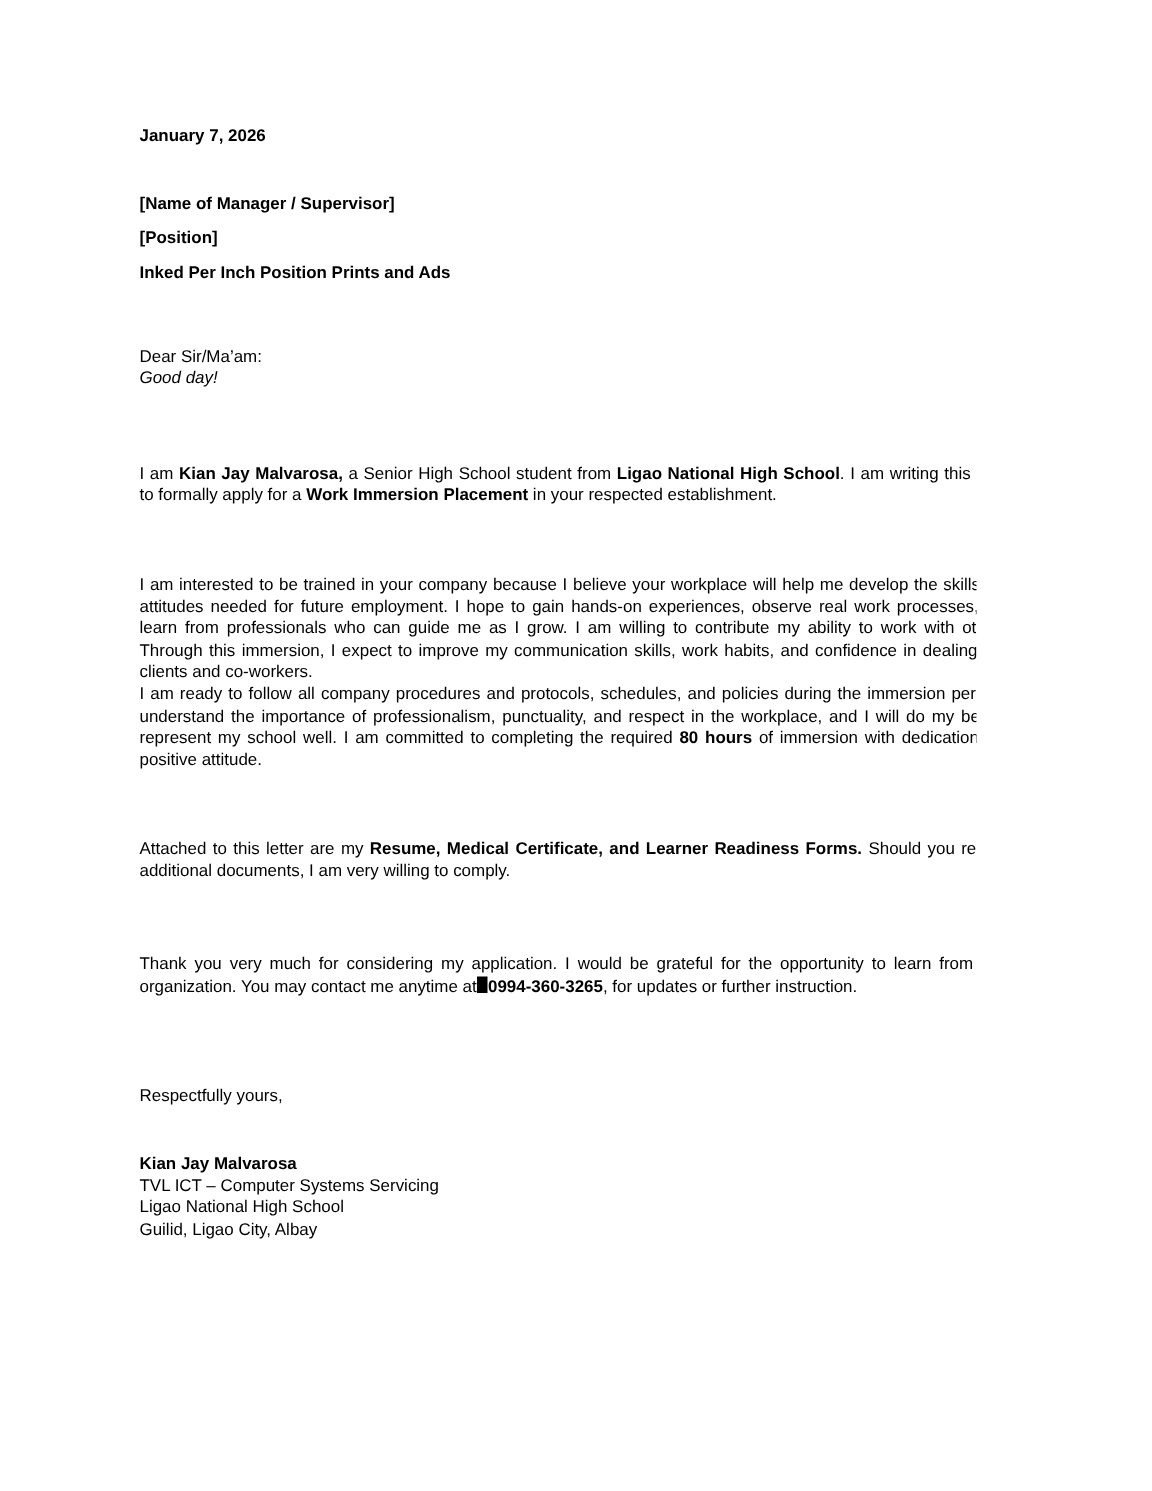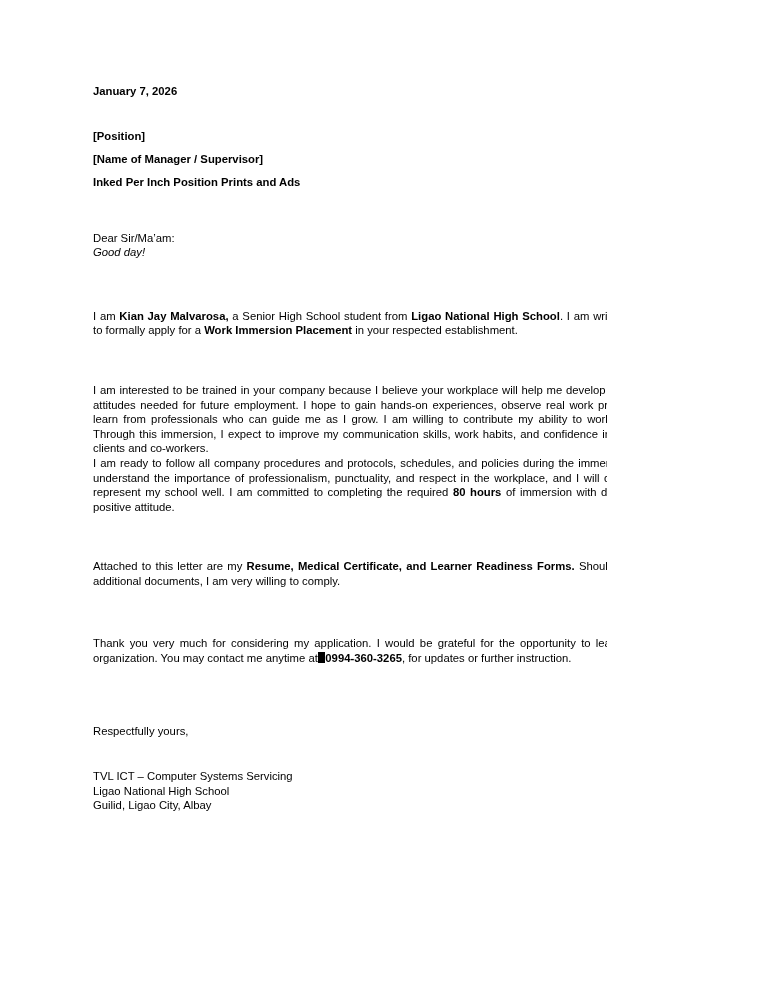--- a/index.html
+++ b/index.html
@@ -8,20 +8,21 @@
     background: #ffffff;
   }
   .page {
     position: relative;
     width: 607px;
     height: 994px;
     background: #ffffff;
     overflow: hidden;
     font-family: "Liberation Sans", sans-serif;
     color: #000000;
+    padding-left: 44px;
   }
   .letter {
     position: absolute;
     left: 93px;
     top: 84px;
     width: 583px;
   }
   .line {
     font-size: 11.3px;
     line-height: 14.6px;
@@ -88,41 +89,42 @@
 </style>
 </head>
 <body>
 
 <div class="page">
   <div class="letter">
 
     <div class="date-line">January 7, 2026</div>
 
     <div class="recipient-block">
+      <div class="line">[Name of Manager / Supervisor]</div>
       <div class="line">[Position]</div>
-      <div class="line">[Name of Manager / Supervisor]</div>
       <div class="line">Inked Per Inch Position Prints and Ads</div>
     </div>
 
     <div class="line salutation">Dear Sir/Ma’am:</div>
 
     <div class="line greeting">Good day!</div>
 
     <p class="body-par par-gap-1"><span>I am </span><span class="bold">Kian Jay Malvarosa,</span><span> a Senior High School student from </span><span class="bold">Ligao National High School</span><span>. I am writing this letter to formally apply for a </span><span class="bold">Work Immersion Placement</span><span> in your respected establishment.</span></p>
 
     <p class="body-par par-gap-2">I am interested to be trained in your company because I believe your workplace will help me develop the skills and attitudes needed for future employment. I hope to gain hands-on experiences, observe real work processes, and learn from professionals who can guide me as I grow. I am willing to contribute my ability to work with others. Through this immersion, I expect to improve my communication skills, work habits, and confidence in dealing with clients and co-workers.</p>
 
     <p class="body-par par-gap-3"><span>I am ready to follow all company procedures and protocols, schedules, and policies during the immersion period. I understand the importance of professionalism, punctuality, and respect in the workplace, and I will do my best to represent my school well. I am committed to completing the required </span><span class="bold">80 hours</span><span> of immersion with dedication and positive attitude.</span></p>
 
     <p class="body-par par-gap-4"><span>Attached to this letter are my </span><span class="bold">Resume, Medical Certificate, and Learner Readiness Forms.</span><span> Should you require additional documents, I am very willing to comply.</span></p>
 
     <p class="body-par par-gap-5"><span>Thank you very much for considering my application. I would be grateful for the opportunity to learn from your organization. You may contact me anytime at</span><span class="redaction"></span><span class="bold">0994-360-3265</span><span>, for updates or further instruction.</span></p>
 
     <div class="line closing">Respectfully yours,</div>
 
     <div class="signature-block">
+      <div class="line sig-name">Kian Jay Malvarosa</div>
       <div class="line">TVL ICT – Computer Systems Servicing</div>
       <div class="line">Ligao National High School</div>
       <div class="line">Guilid, Ligao City, Albay</div>
     </div>
 
   </div>
 </div>
 
 </body></html>

